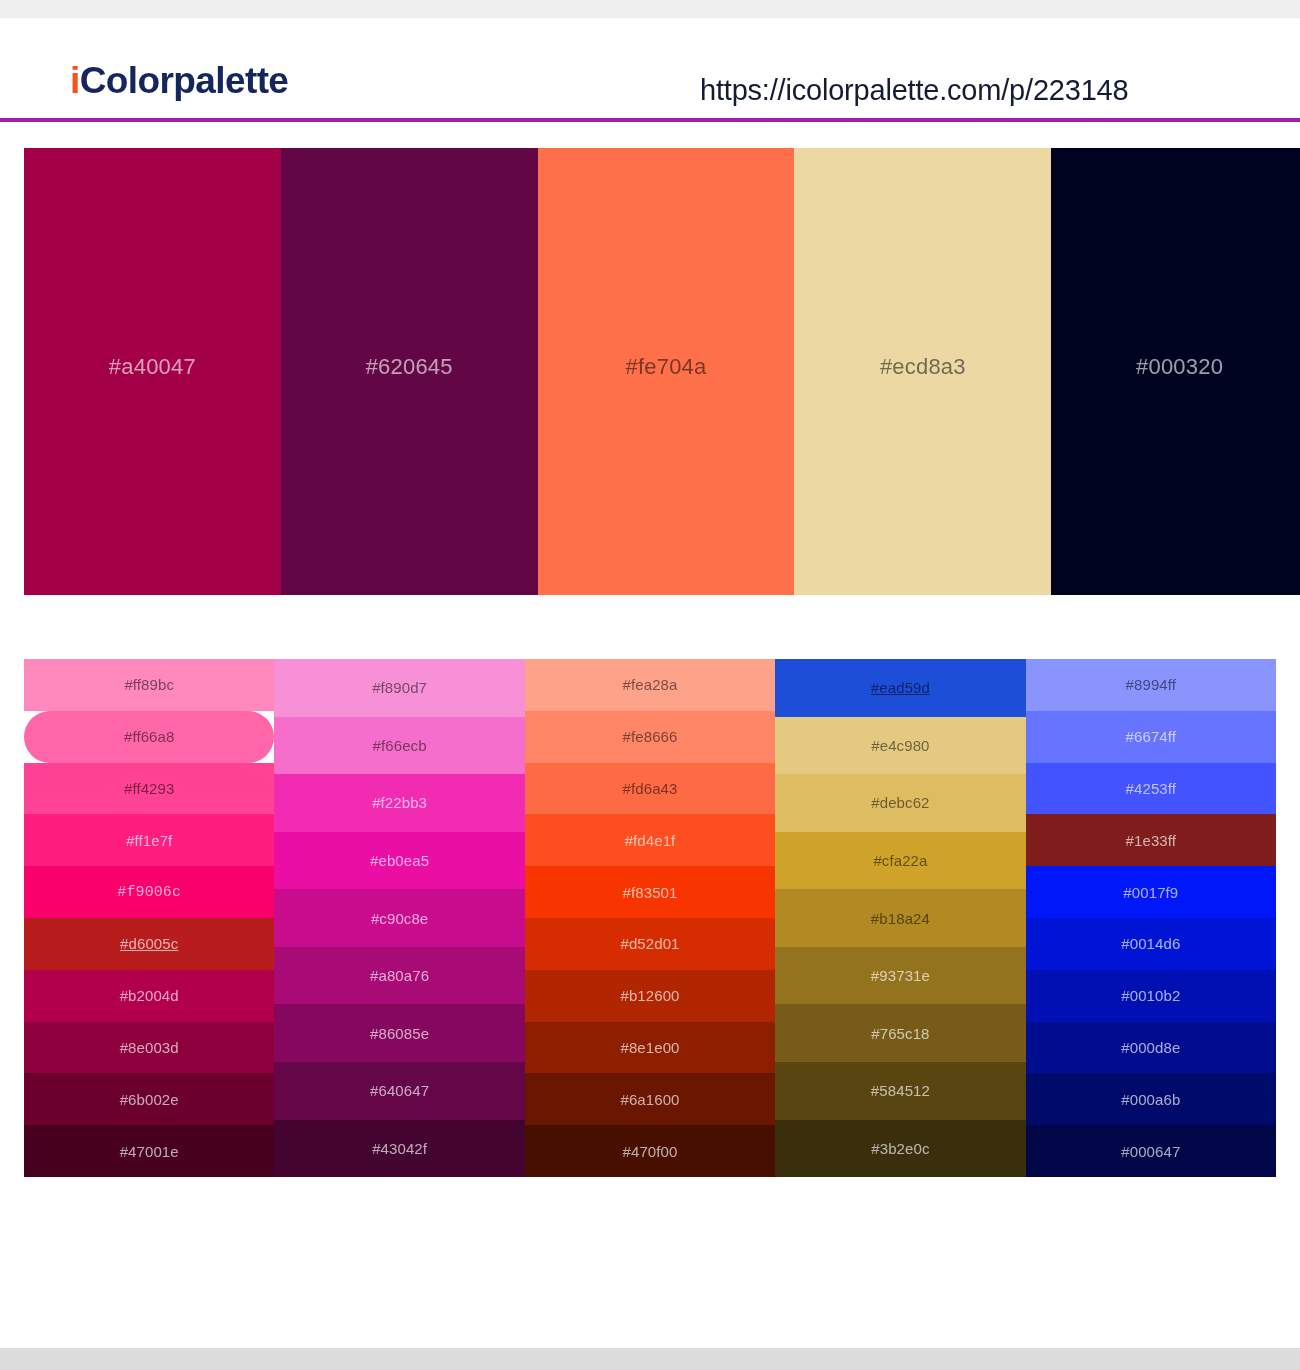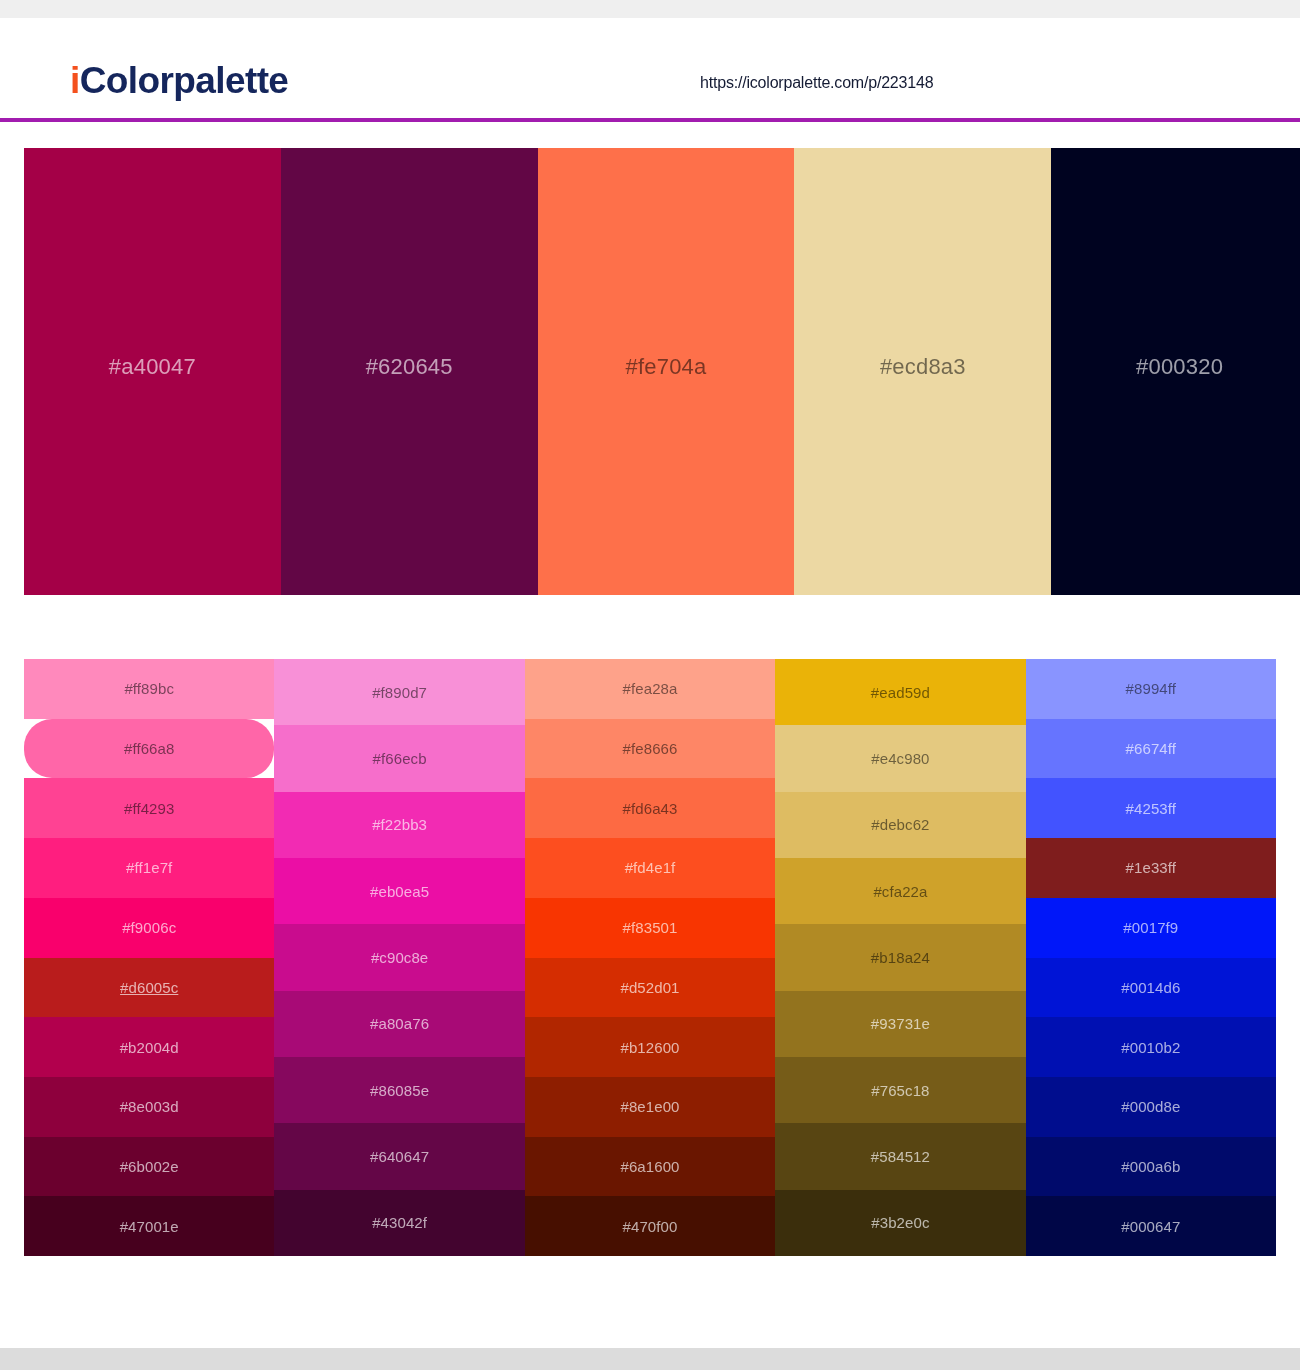--- a/index.html
+++ b/index.html
@@ -27,21 +27,21 @@
     position:absolute; left:70px; top:44px;
     font-size:37px; font-weight:bold; letter-spacing:-0.6px;
     line-height:1;
     white-space:nowrap;
   }
   .logo .logo-i { color:#f4511e; }
   .logo .logo-rest { color:#15265c; }
 
   .page-url {
     position:absolute; left:700px; top:56px;
-    font-size:16px; color:#141b34;
+    font-size:29px; color:#141b34;
     white-space:nowrap;
     letter-spacing:-0.2px;
   }
 
   
   .main-swatches {
     position:absolute; left:24px; top:148px;
     width:1284px; height:447px;
     display:flex;
   }
@@ -55,21 +55,21 @@
     color:rgba(255,255,255,0.62);
     letter-spacing:0.2px;
     position:relative;
     top:-5px;
   }
   .main-swatch.dark-text .main-swatch-label { color:rgba(0,0,0,0.52); }
 
   
   .shades-grid {
     position:absolute; left:24px; top:659px;
-    width:1252px; height:597px;
+    width:1252px; height:518px;
     display:flex;
   }
   .shade-col { flex:1 1 0; display:flex; flex-direction:column; }
   .shade-cell {
     flex:1 1 0;
     display:flex; align-items:center; justify-content:center;
     font-size:15px;
     letter-spacing:0.1px;
   }
   .shade-cell.light-text { color:rgba(255,255,255,0.66); }
@@ -112,21 +112,21 @@
         <span class="main-swatch-label">#000320</span>
       </div>
     </div>
 
   <div class="shades-grid">
       <div class="shade-col">
         <div class="shade-cell dark-text" style="background: rgb(255, 137, 188);">#ff89bc</div>
         <div class="shade-cell dark-text" style="background: rgb(255, 102, 168); border-radius: 28px;">#ff66a8</div>
         <div class="shade-cell dark-text" style="background: rgb(255, 66, 147);">#ff4293</div>
         <div class="shade-cell light-text" style="background: rgb(255, 30, 127);">#ff1e7f</div>
-        <div class="shade-cell light-text" style="background: rgb(249, 0, 108);">#f9006c</div>
+        <div class="shade-cell light-text" style="background: rgb(249, 0, 108); font-family: Liberation Mono, monospace;">#f9006c</div>
         <div class="shade-cell light-text" style="background: #b91c1c; text-decoration: underline;">#d6005c</div>
         <div class="shade-cell light-text" style="background: rgb(178, 0, 77);">#b2004d</div>
         <div class="shade-cell light-text" style="background: rgb(142, 0, 61);">#8e003d</div>
         <div class="shade-cell light-text" style="background: rgb(107, 0, 46);">#6b002e</div>
         <div class="shade-cell light-text" style="background: rgb(71, 0, 30);">#47001e</div>
       </div>
       <div class="shade-col">
         <div class="shade-cell dark-text" style="background: rgb(248, 144, 215);">#f890d7</div>
         <div class="shade-cell dark-text" style="background: rgb(246, 110, 203);">#f66ecb</div>
         <div class="shade-cell light-text" style="background: rgb(242, 43, 179);">#f22bb3</div>
@@ -143,21 +143,21 @@
         <div class="shade-cell dark-text" style="background: rgb(253, 106, 67);">#fd6a43</div>
         <div class="shade-cell light-text" style="background: rgb(253, 78, 31);">#fd4e1f</div>
         <div class="shade-cell light-text" style="background: rgb(248, 53, 1);">#f83501</div>
         <div class="shade-cell light-text" style="background: rgb(213, 45, 1);">#d52d01</div>
         <div class="shade-cell light-text" style="background: rgb(177, 38, 0);">#b12600</div>
         <div class="shade-cell light-text" style="background: rgb(142, 30, 0);">#8e1e00</div>
         <div class="shade-cell light-text" style="background: rgb(106, 22, 0);">#6a1600</div>
         <div class="shade-cell light-text" style="background: rgb(71, 15, 0);">#470f00</div>
       </div>
       <div class="shade-col">
-        <div class="shade-cell dark-text" style="background: #eab308;">#ead59d</div>
+        <div class="shade-cell dark-text" style="background: #1d4ed8; text-decoration: underline;">#ead59d</div>
         <div class="shade-cell dark-text" style="background: rgb(228, 201, 128);">#e4c980</div>
         <div class="shade-cell dark-text" style="background: rgb(222, 188, 98);">#debc62</div>
         <div class="shade-cell dark-text" style="background: rgb(207, 162, 42);">#cfa22a</div>
         <div class="shade-cell dark-text" style="background: rgb(177, 138, 36);">#b18a24</div>
         <div class="shade-cell light-text" style="background: rgb(147, 115, 30);">#93731e</div>
         <div class="shade-cell light-text" style="background: rgb(118, 92, 24);">#765c18</div>
         <div class="shade-cell light-text" style="background: rgb(88, 69, 18);">#584512</div>
         <div class="shade-cell light-text" style="background: rgb(59, 46, 12);">#3b2e0c</div>
       </div>
       <div class="shade-col">

